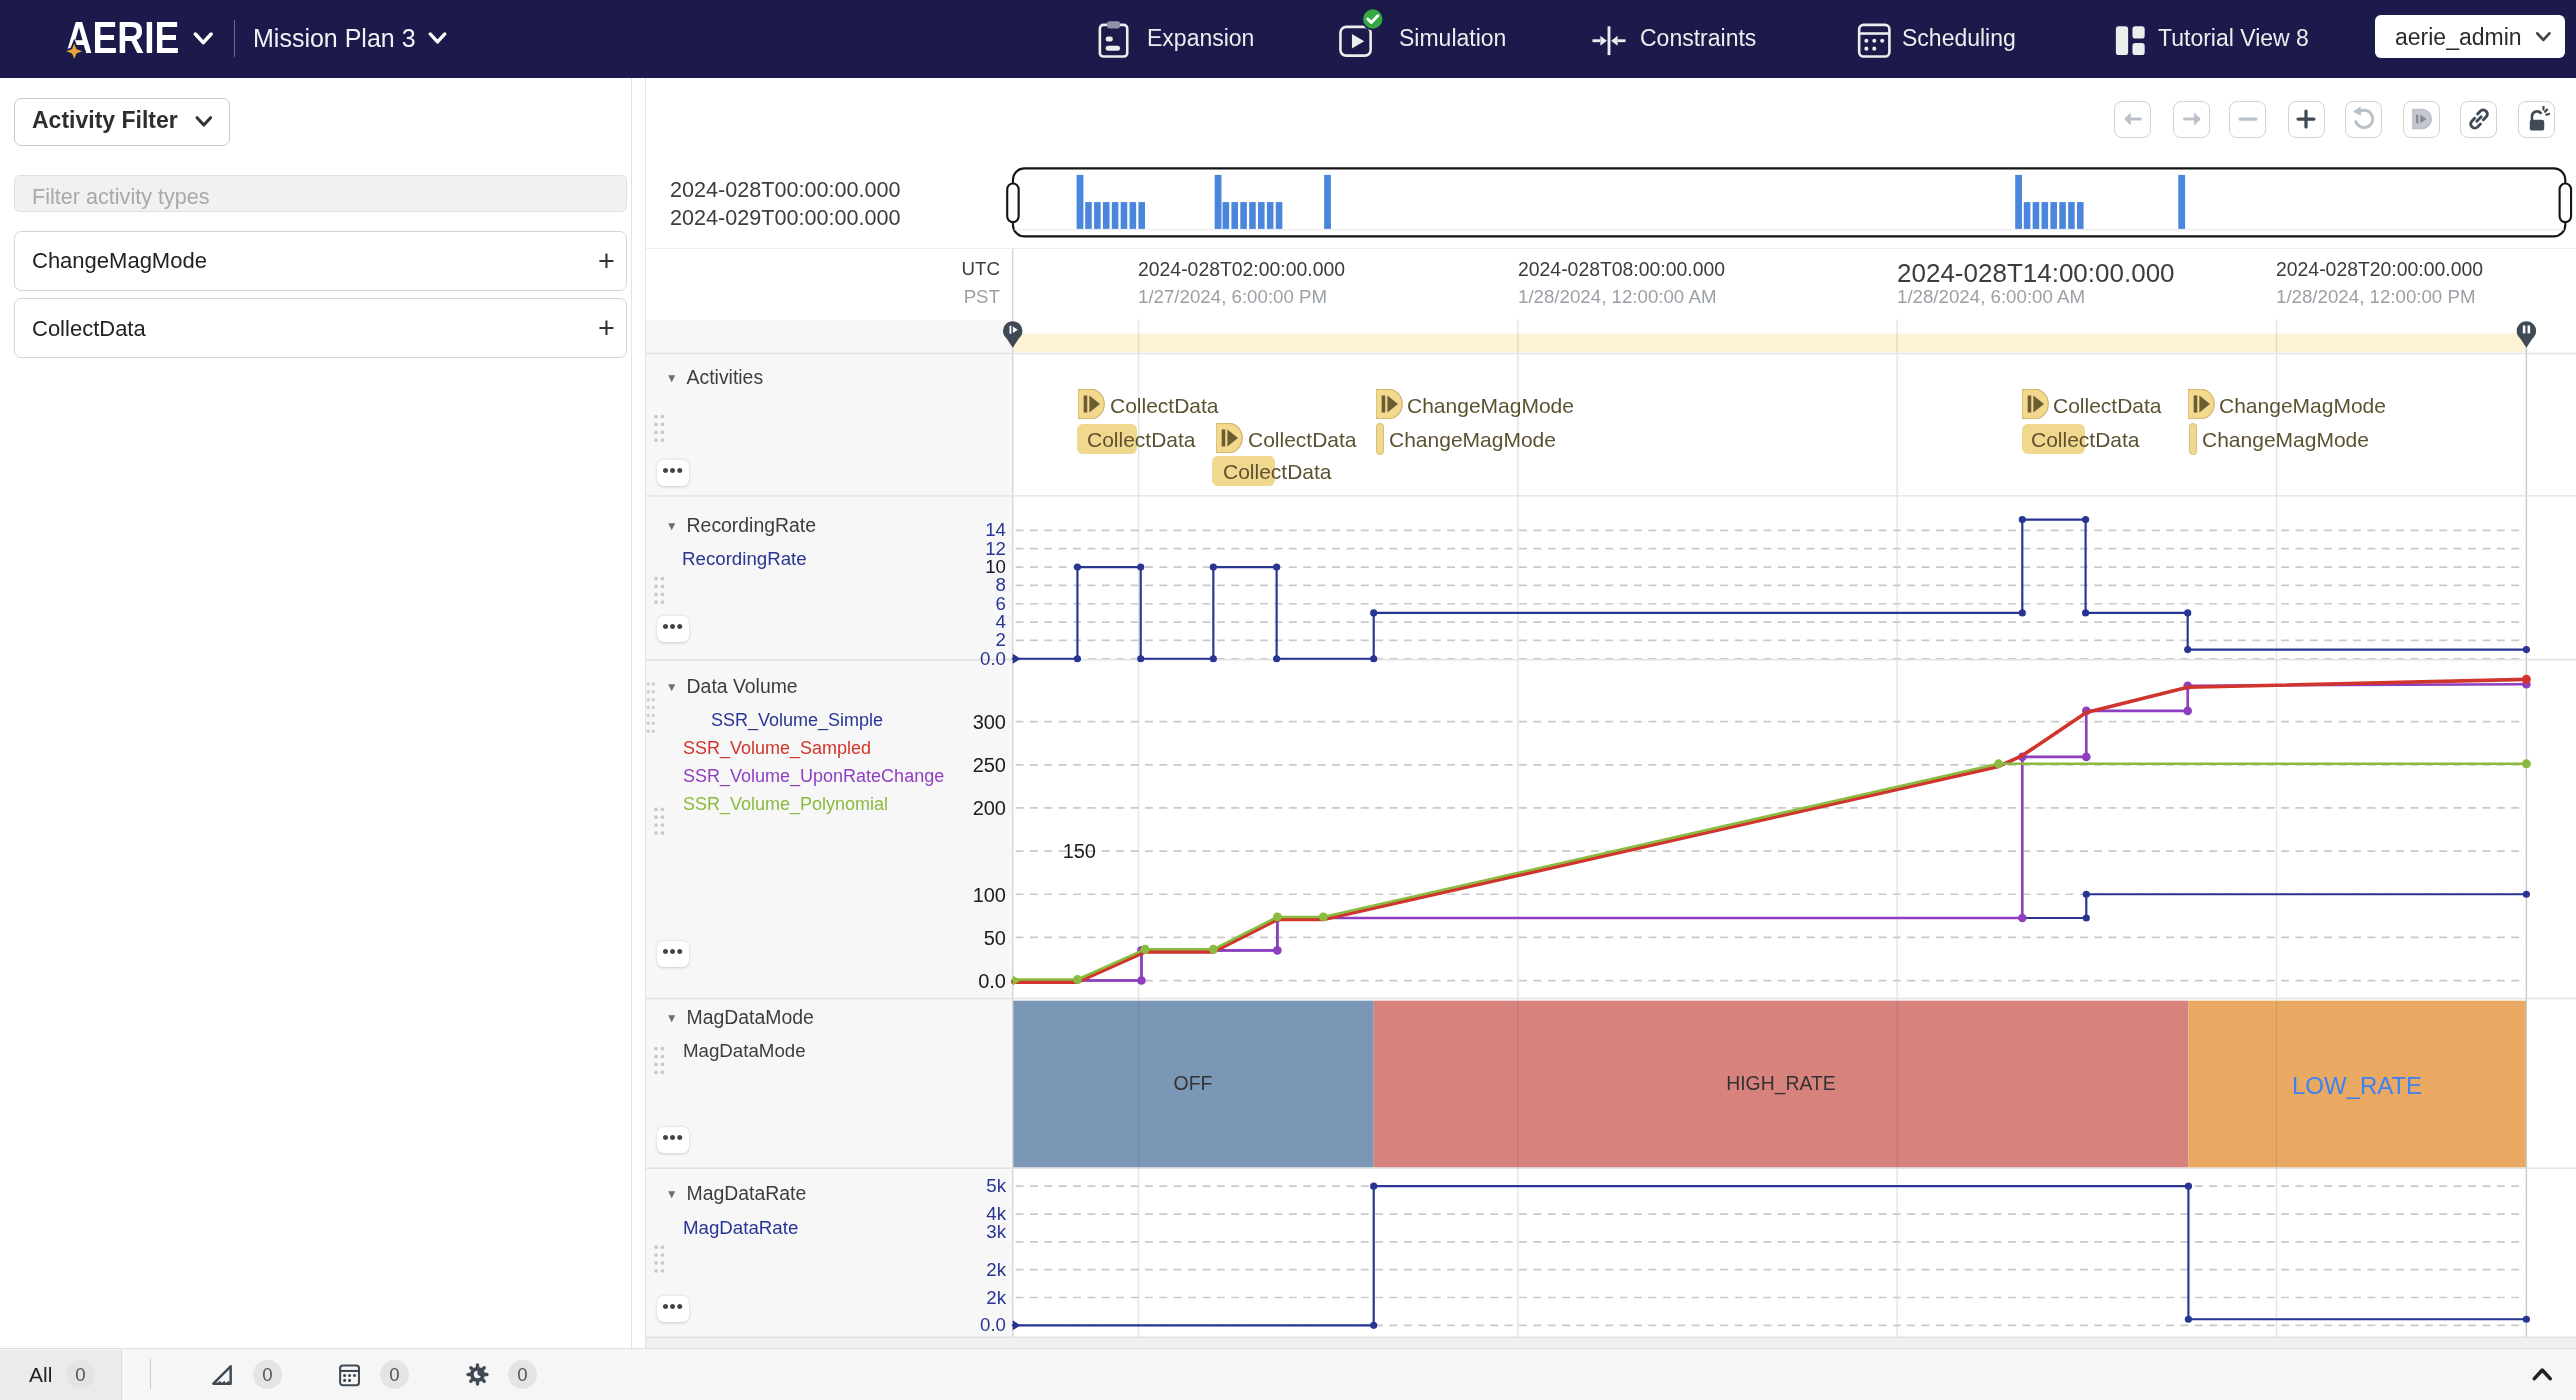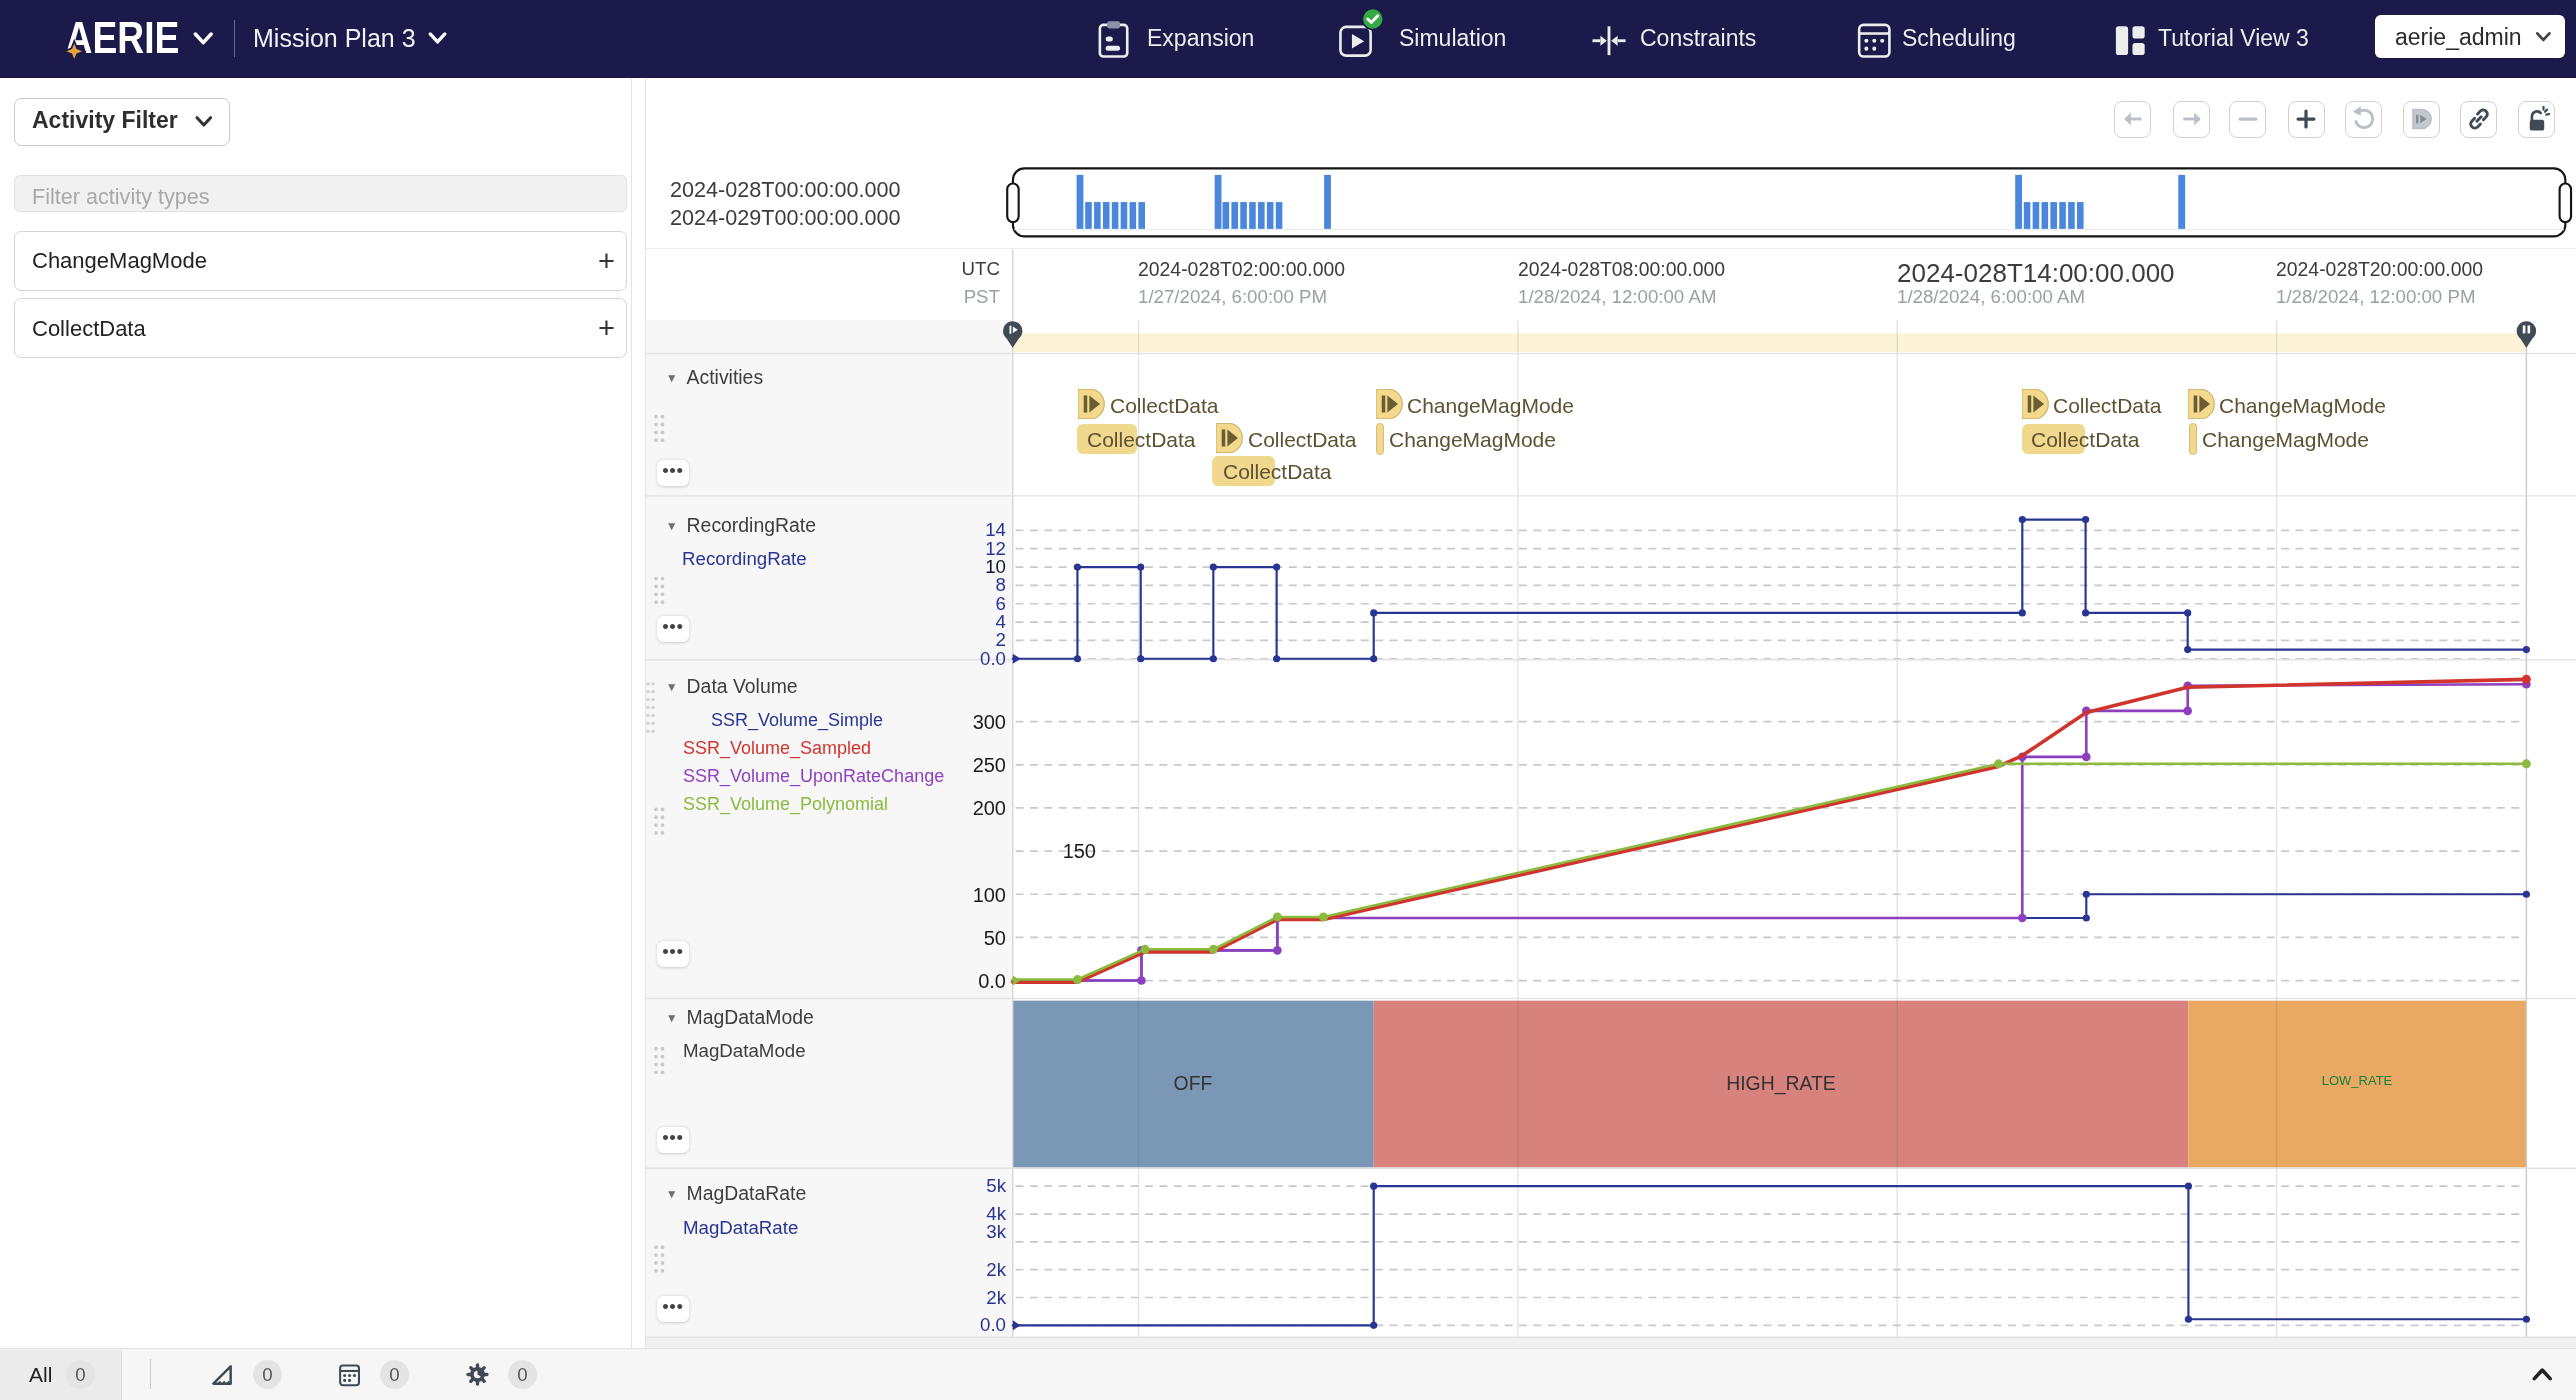--- a/index.html
+++ b/index.html
@@ -253,21 +253,21 @@
 <div style="position:absolute;right:1570px;top:928px;font-size:20px;color:#1b1b1b;font-weight:400;white-space:nowrap;line-height:1;">50</div>
 <div style="position:absolute;right:1570px;top:971px;font-size:20px;color:#1b1b1b;font-weight:400;white-space:nowrap;line-height:1;">0.0</div>
 <div style="position:absolute;right:1570px;top:1177px;font-size:18.7px;color:#283593;font-weight:400;white-space:nowrap;line-height:1;">5k</div>
 <div style="position:absolute;right:1570px;top:1205px;font-size:18.7px;color:#283593;font-weight:400;white-space:nowrap;line-height:1;">4k</div>
 <div style="position:absolute;right:1570px;top:1223px;font-size:18.7px;color:#283593;font-weight:400;white-space:nowrap;line-height:1;">3k</div>
 <div style="position:absolute;right:1570px;top:1261px;font-size:18.7px;color:#283593;font-weight:400;white-space:nowrap;line-height:1;">2k</div>
 <div style="position:absolute;right:1570px;top:1289px;font-size:18.7px;color:#283593;font-weight:400;white-space:nowrap;line-height:1;">2k</div>
 <div style="position:absolute;right:1570px;top:1316px;font-size:18.7px;color:#283593;font-weight:400;white-space:nowrap;line-height:1;">0.0</div>
 <div style="position:absolute;left:1193px;top:1074px;transform:translateX(-50%);font-size:19.4px;color:#333;font-weight:400;white-space:nowrap;line-height:1;">OFF</div>
 <div style="position:absolute;left:1781px;top:1074px;transform:translateX(-50%);font-size:19.4px;color:#333;font-weight:400;white-space:nowrap;line-height:1;">HIGH_RATE</div>
-<div style="position:absolute;left:2357px;top:1074px;transform:translateX(-50%);font-size:13px;color:#15803d;font-weight:400;white-space:nowrap;line-height:1;">LOW_RATE</div>
+<div style="position:absolute;left:2357px;top:1074px;transform:translateX(-50%);font-size:24px;color:#3b82f6;font-weight:400;white-space:nowrap;line-height:1;">LOW_RATE</div>
 <svg style="position:absolute;left:1078px;top:389px" width="27" height="30" viewBox="0 0 38 42">
     <path d="M3,0 h14 a20,21 0 0 1 0,42 h-14 a3,3 0 0 1 -3,-3 v-36 a3,3 0 0 1 3,-3 z" fill="#f3d88e" stroke="#cdb269" stroke-width="1.6"></path>
     <rect x="8" y="9" width="5" height="24" fill="#6b5d33"></rect>
     <path d="M16,9 L31,21 L16,33 z" fill="#6b5d33"></path>
   </svg>
 <div style="position:absolute;left:1110px;top:395px;font-size:21px;color:#5c5130;white-space:nowrap;line-height:1;">CollectData</div>
 <svg style="position:absolute;left:1376px;top:389px" width="27" height="30" viewBox="0 0 38 42">
     <path d="M3,0 h14 a20,21 0 0 1 0,42 h-14 a3,3 0 0 1 -3,-3 v-36 a3,3 0 0 1 3,-3 z" fill="#f3d88e" stroke="#cdb269" stroke-width="1.6"></path>
     <rect x="8" y="9" width="5" height="24" fill="#6b5d33"></rect>
     <path d="M16,9 L31,21 L16,33 z" fill="#6b5d33"></path>
@@ -396,21 +396,21 @@
     </g>
   </svg>
 <div style="position:absolute;left:1902px;top:27px;font-size:23px;color:#eceded;font-weight:400;white-space:nowrap;line-height:1;">Scheduling</div>
 <svg style="position:absolute;left:2113px;top:18.7px" width="36" height="42" viewBox="0 0 50 58">
     <g fill="#eceded">
       <rect x="4" y="10" width="17" height="40" rx="4"></rect>
       <rect x="27" y="10" width="17" height="17" rx="4"></rect>
       <rect x="27" y="33" width="17" height="17" rx="4"></rect>
     </g>
   </svg>
-<div style="position:absolute;left:2158px;top:27px;font-size:23px;color:#eceded;font-weight:400;white-space:nowrap;line-height:1;">Tutorial View 3</div>
+<div style="position:absolute;left:2158px;top:27px;font-size:23px;color:#eceded;font-weight:400;white-space:nowrap;line-height:1;">Tutorial View 8</div>
 <div style="position:absolute;left:2375px;top:15px;width:190px;height:43px;background:#fff;border-radius:5.8px;"></div>
 <div style="position:absolute;left:2395px;top:26px;font-size:23px;color:#2b2b2b;font-weight:400;white-space:nowrap;line-height:1;">aerie_admin</div>
 <svg style="position:absolute;left:2534px;top:30px" width="18.7" height="14.4" viewBox="0 0 34 26">
     <path d="M6,6 L17,18 L28,6" fill="none" stroke="#444" stroke-width="5" stroke-linecap="round" stroke-linejoin="round"></path>
   </svg>
 <div style="position:absolute;left:13.7px;top:98px;width:216px;height:48px;border:1.4px solid #c9c9c9;border-radius:7.2px;background:#fff;"></div>
 <div style="position:absolute;left:32px;top:109px;font-size:23px;color:#2e2e2e;font-weight:600;white-space:nowrap;line-height:1;">Activity Filter</div>
 <svg style="position:absolute;left:193px;top:114px" width="21.6" height="16" viewBox="0 0 34 26">
     <path d="M6,6 L17,18 L28,6" fill="none" stroke="#333" stroke-width="5" stroke-linecap="round" stroke-linejoin="round"></path>
   </svg>

